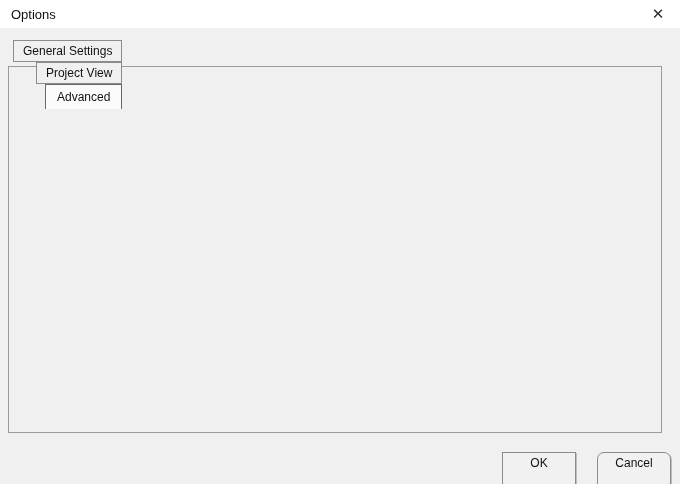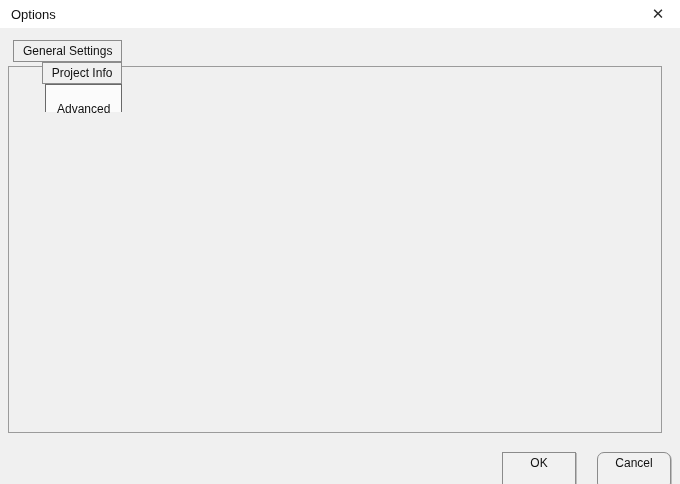--- a/index.html
+++ b/index.html
@@ -15,21 +15,21 @@
   .title { position:absolute; left:11px; top:7px; font-size:13px; color:#101010; }
   .close-btn { position:absolute; right:4px; top:0; width:36px; height:28px;
     display:flex; align-items:center; justify-content:center; font-size:15px; color:#2b2b2b; cursor:pointer; }
   .dlg-body { position:absolute; left:0; top:28px; right:0; bottom:0; background:#f0f0f0; }
 
   
   .tabs { position:absolute; left:13px; top:40px; height:26px; display:flex; align-items:flex-end; z-index:2;flex-direction:column; }
   .tab { height:22px; line-height:20px; padding:0 9px; background:#f0f0f0;
     border:1px solid #8c8c8c; margin-right:-1px; white-space:nowrap; cursor:pointer; }
   .tab.active { height:28px; line-height:24px; background:#fbfbfb; border:1px solid #696969;
-    border-bottom:none; margin-bottom:-1px; padding:12px 11px; z-index:3; position:relative; }
+    border-bottom:none; margin-bottom:-1px; padding:0 11px; z-index:3; position:relative; }
 
   
   .panel { position:absolute; left:8px; top:66px; width:654px; height:367px;
     border:1px solid #9b9b9b; background:#f0f0f0; z-index:1; }
 
   
   .ghdr { position:absolute; display:flex; align-items:center; white-space:nowrap; }
   .ghdr .hline { flex:1; height:1px; background:#a6a6a6; margin-left:7px; margin-top:3px; }
 
   .flabel { position:absolute; white-space:nowrap; }
@@ -74,21 +74,21 @@
     <span class="title">Options</span>
     <span class="close-btn">✕</span>
   </div>
 
   <div class="dlg-body"></div>
 
   <div class="panel"></div>
 
   <div class="tabs">
     <div class="tab">General Settings</div>
-    <div class="tab">Project Info</div>
+    <div class="tab">Project View</div>
     <div class="tab active">Advanced</div>
   </div>
 
   <div class="ghdr" style="left:30px; top:78px; width:533px;">
     <span>View options for time units</span>
       <i class="hline"></i>
   </div>
 
   <span class="flabel" style="left:35px; top:112px;">Minutes:</span>
   <div class="combo" style="left:127px; top:109px; width:145px;">

